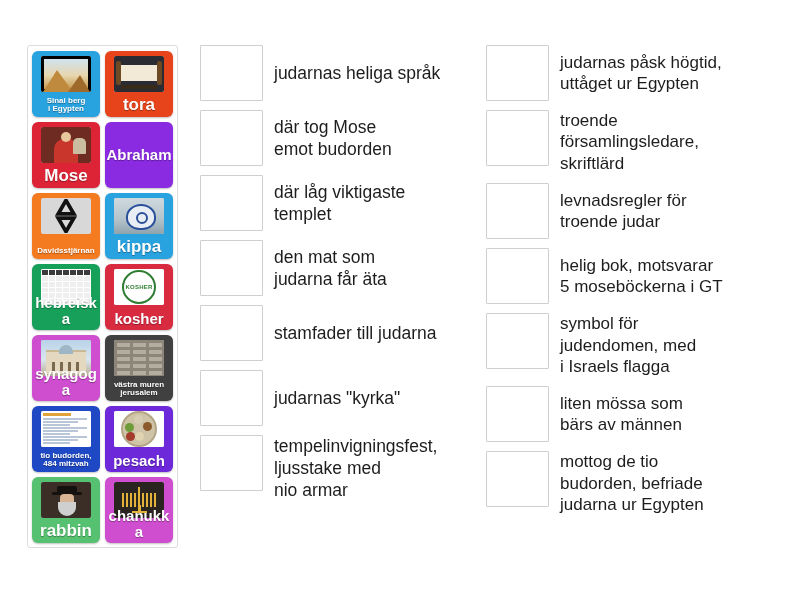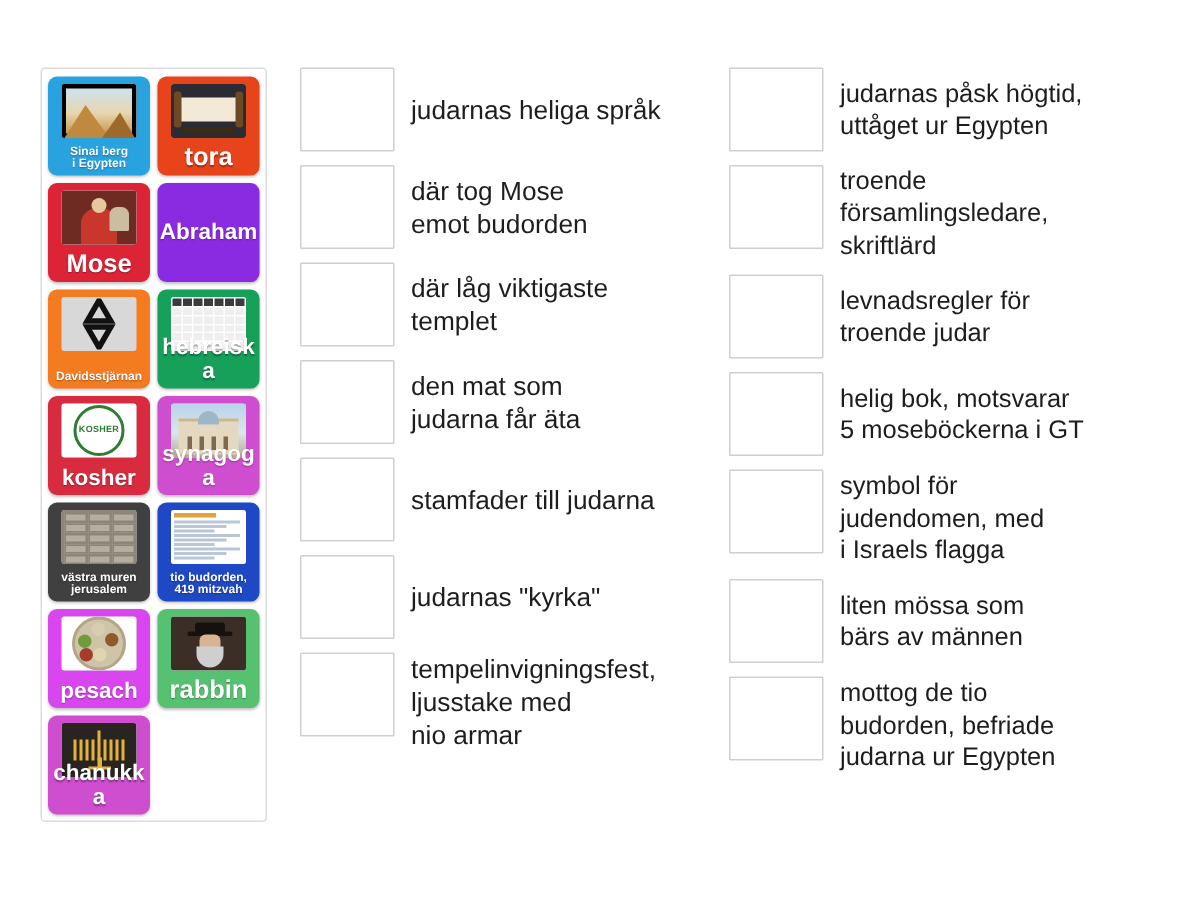--- a/index.html
+++ b/index.html
@@ -228,20 +228,28 @@
       <div class="tile" style="background: rgb(244, 123, 32);">
         <div class="pic">
           <div class="art art-star">
             <svg width="34" height="34" viewBox="0 0 100 100">
               <path d="M50 4 L73 44 L27 44 Z M50 96 L27 56 L73 56 Z" fill="none" stroke="#111" stroke-width="11"></path>
             </svg>
           </div>
         </div>
         <div class="label lbl-small" style="white-space: pre-line;">Davidsstjärnan</div>
       </div>
+      <div class="tile" style="background: rgb(41, 163, 224);">
+        <div class="pic">
+          <div class="art art-kippa">
+            <div class="cap"></div>
+          </div>
+        </div>
+        <div class="label lbl-big" style="white-space: pre-line;">kippa</div>
+      </div>
       <div class="tile" style="background: rgb(23, 160, 90);">
         <div class="pic">
           <div class="art art-hebr">
             <i class="dark"></i>
             <i class="dark"></i>
             <i class="dark"></i>
             <i class="dark"></i>
             <i class="dark"></i>
             <i class="dark"></i>
             <i class="dark"></i>
@@ -337,23 +345,23 @@
             <span class="ln" style="width:59%"></span>
             <span class="ln" style="width:95%"></span>
             <span class="ln" style="width:77%"></span>
             <span class="ln" style="width:59%"></span>
             <span class="ln" style="width:95%"></span>
             <span class="ln" style="width:77%"></span>
             <span class="ln" style="width:59%"></span>
           </div>
         </div>
         <div class="label lbl-small" style="white-space: pre-line;">tio budorden,
-419 mitzvah</div>
-      </div>
-      <div class="tile" style="background: #d946ef;">
+484 mitzvah</div>
+      </div>
+      <div class="tile" style="background: #6d28d9;">
         <div class="pic">
           <div class="art art-pesach">
             <div class="plate">
               <span style="background:#6f9c3a;left:2px;top:10px"></span>
               <span style="background:#d6cdb2;left:11px;top:2px"></span>
               <span style="background:#8c5a2b;left:20px;top:9px"></span>
               <span style="background:#e0d5b0;left:12px;top:19px"></span>
               <span style="background:#a33c2b;left:3px;top:19px"></span>
             </div>
           </div>

